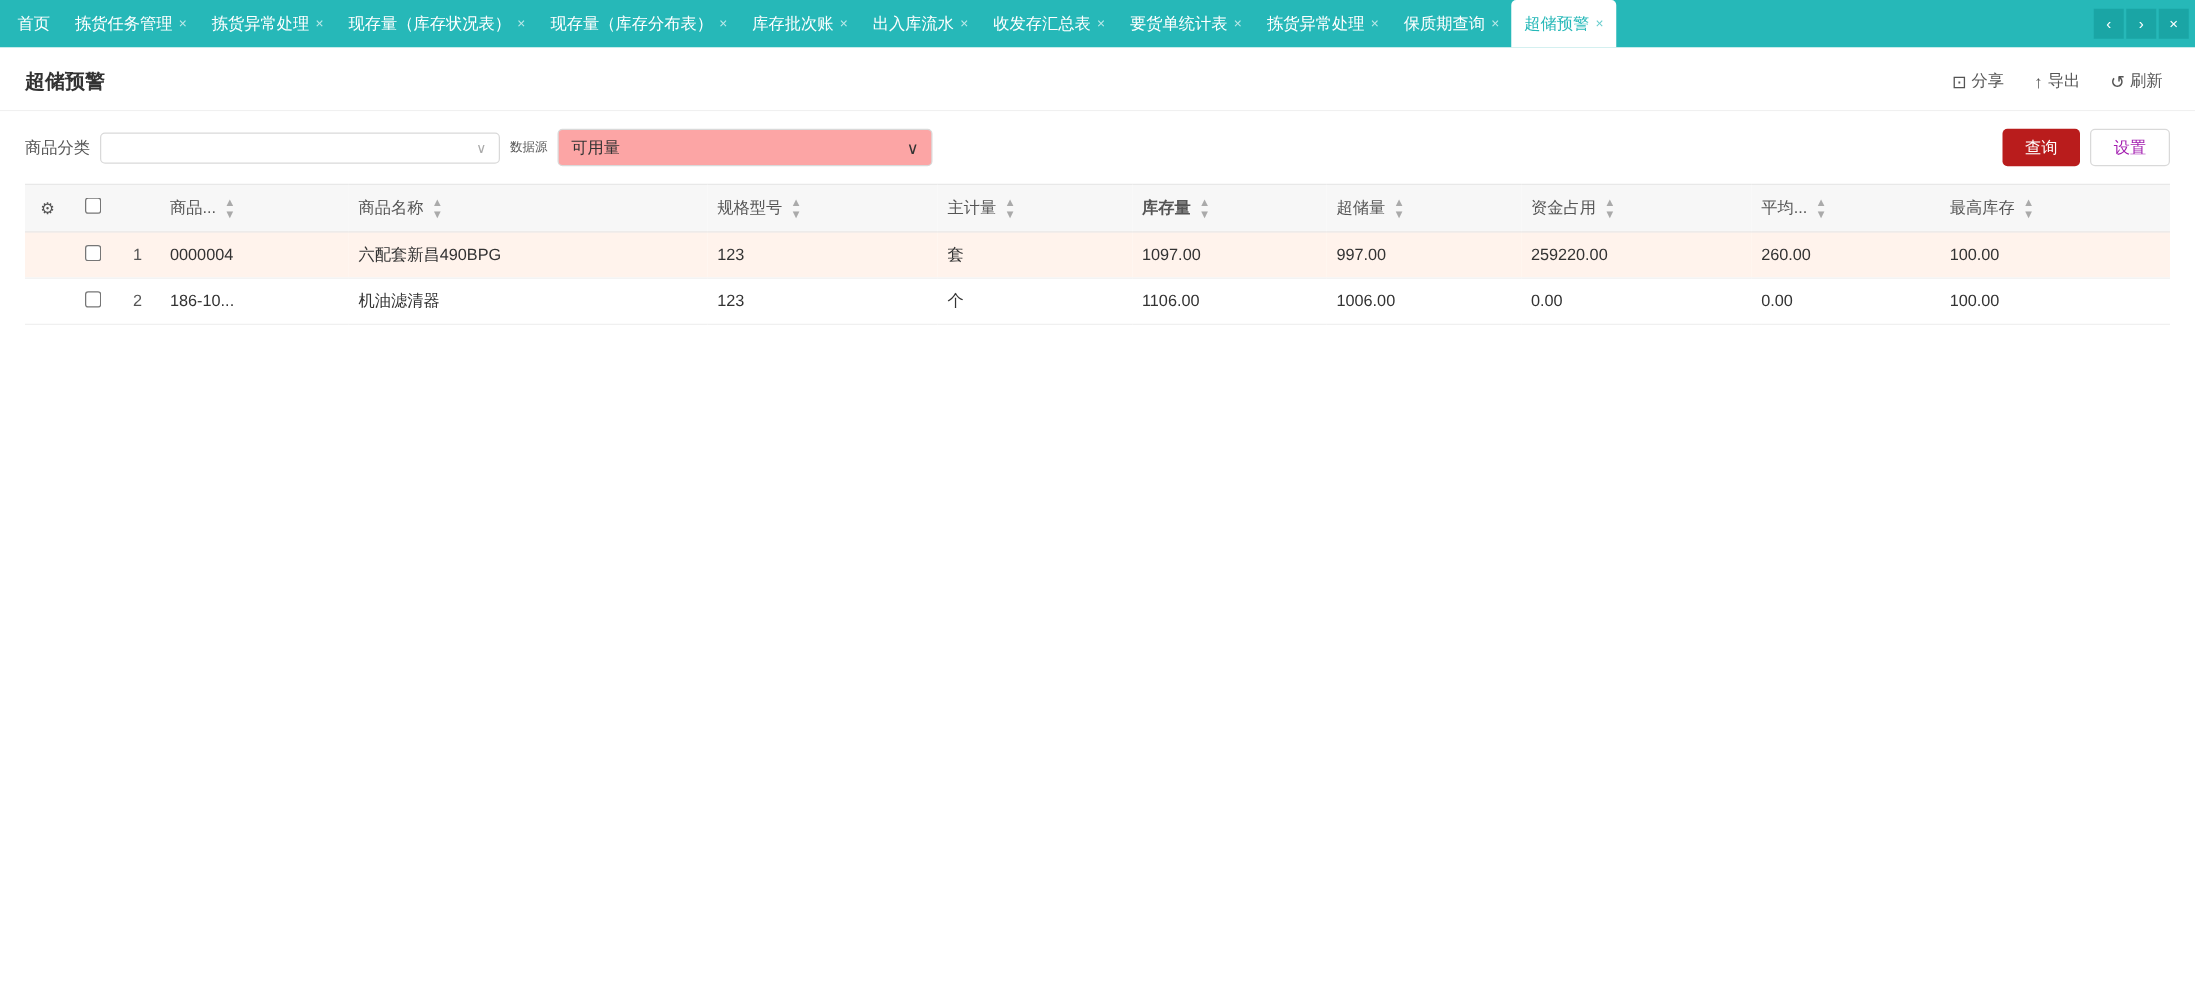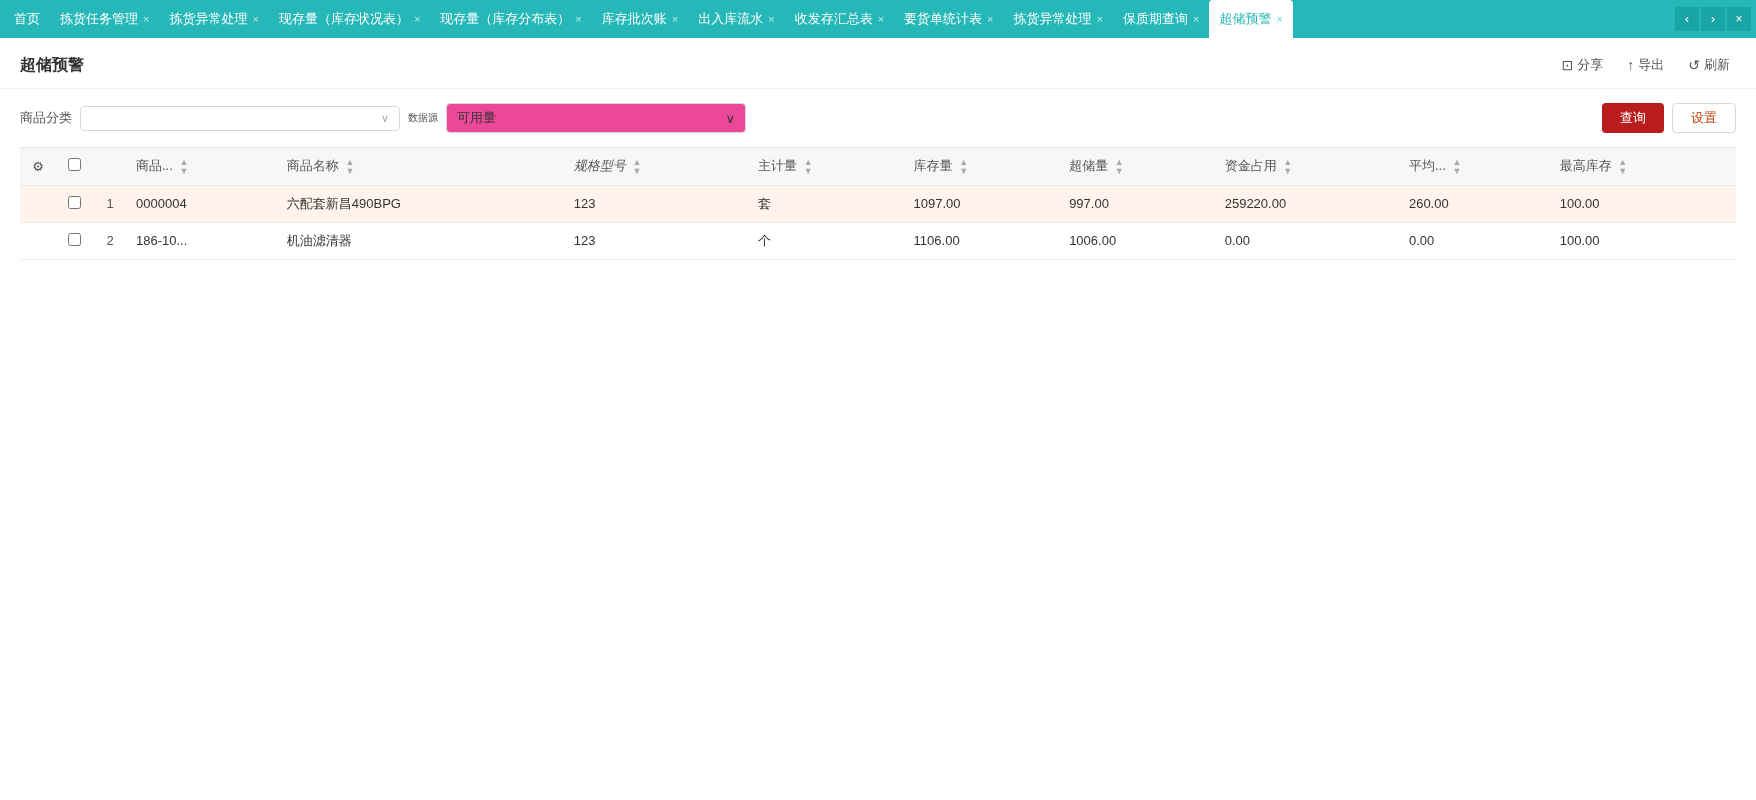--- a/index.html
+++ b/index.html
@@ -128,21 +128,21 @@
       background: #b91c1c;
       color: #fff;
       border: none;
       border-radius: 4px;
       padding: 6px 18px;
       cursor: pointer;
       font-size: 13px;
     }
     .btn-settings {
       background: #fff;
-      color: #c2410c;
+      color: #a21caf;
       border: 1px solid #d9d9d9;
       border-radius: 4px;
       padding: 5px 18px;
       cursor: pointer;
       font-size: 13px;
     }
 
     
     .table-wrapper {
       padding: 0 20px;
@@ -211,21 +211,21 @@
       font-size: 13px;
     }
     .filter-select-2 {
       display: flex;
       align-items: center;
       border: 1px solid #d9d9d9;
       border-radius: 4px;
       padding: 5px 10px;
       min-width: 300px;
       cursor: pointer;
-      background: #ec4899;
+      background: #fca5a5;
       justify-content: space-between;
       font-size: 13px;
     }
   </style>
 </head>
 <body>
 
 <div class="top-nav">
 
   <div id="nav-items-container" style="display:flex;align-items:center;overflow:hidden;flex:1;">
@@ -339,29 +339,29 @@
           </th>
           <th style="width:36px;"></th>
           <th style="cursor:pointer;">
             <span>商品...</span>
             <span class="sort-icon">▲<br>▼</span>
           </th>
           <th style="cursor:pointer;margin-left:32px;">
             <span>商品名称</span>
             <span class="sort-icon">▲<br>▼</span>
           </th>
-          <th style="cursor:pointer;font-style:italic;">
+          <th style="cursor:pointer;">
             <span>规格型号</span>
             <span class="sort-icon">▲<br>▼</span>
           </th>
           <th style="cursor:pointer;">
             <span>主计量</span>
             <span class="sort-icon">▲<br>▼</span>
           </th>
-          <th style="cursor:pointer;">
+          <th style="cursor:pointer;font-weight:bold;">
             <span>库存量</span>
             <span class="sort-icon">▲<br>▼</span>
           </th>
           <th style="cursor:pointer;">
             <span>超储量</span>
             <span class="sort-icon">▲<br>▼</span>
           </th>
           <th style="cursor:pointer;">
             <span>资金占用</span>
             <span class="sort-icon">▲<br>▼</span>

